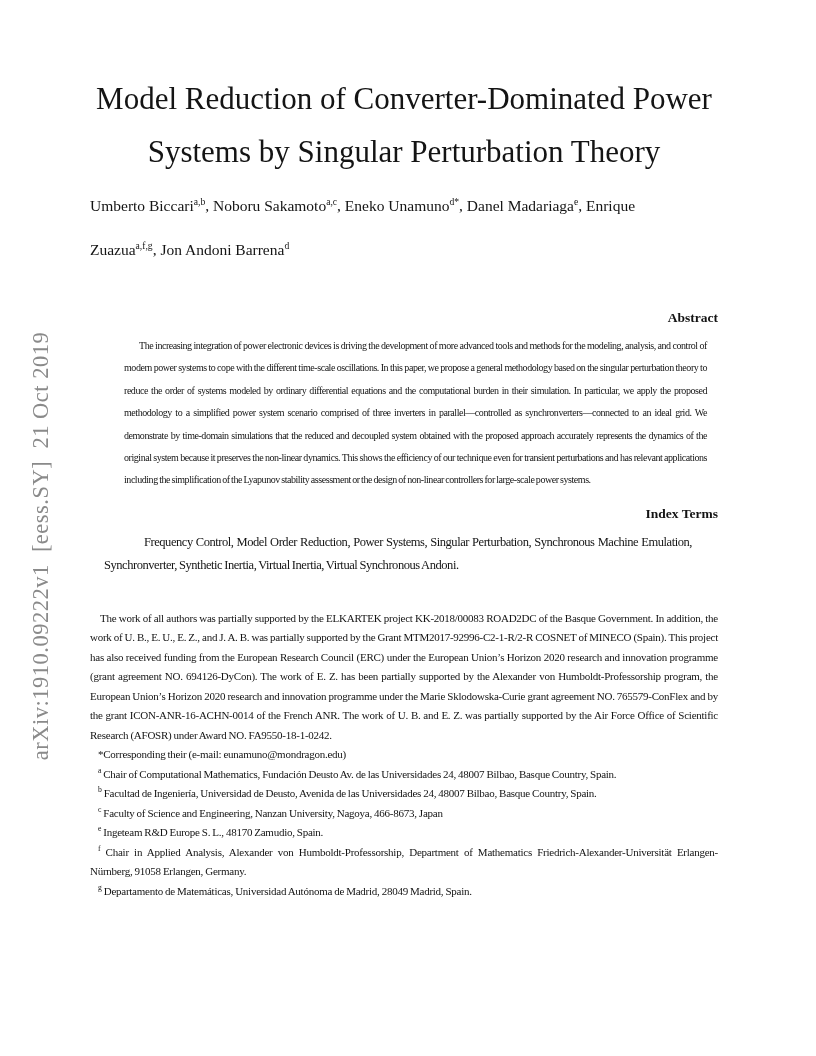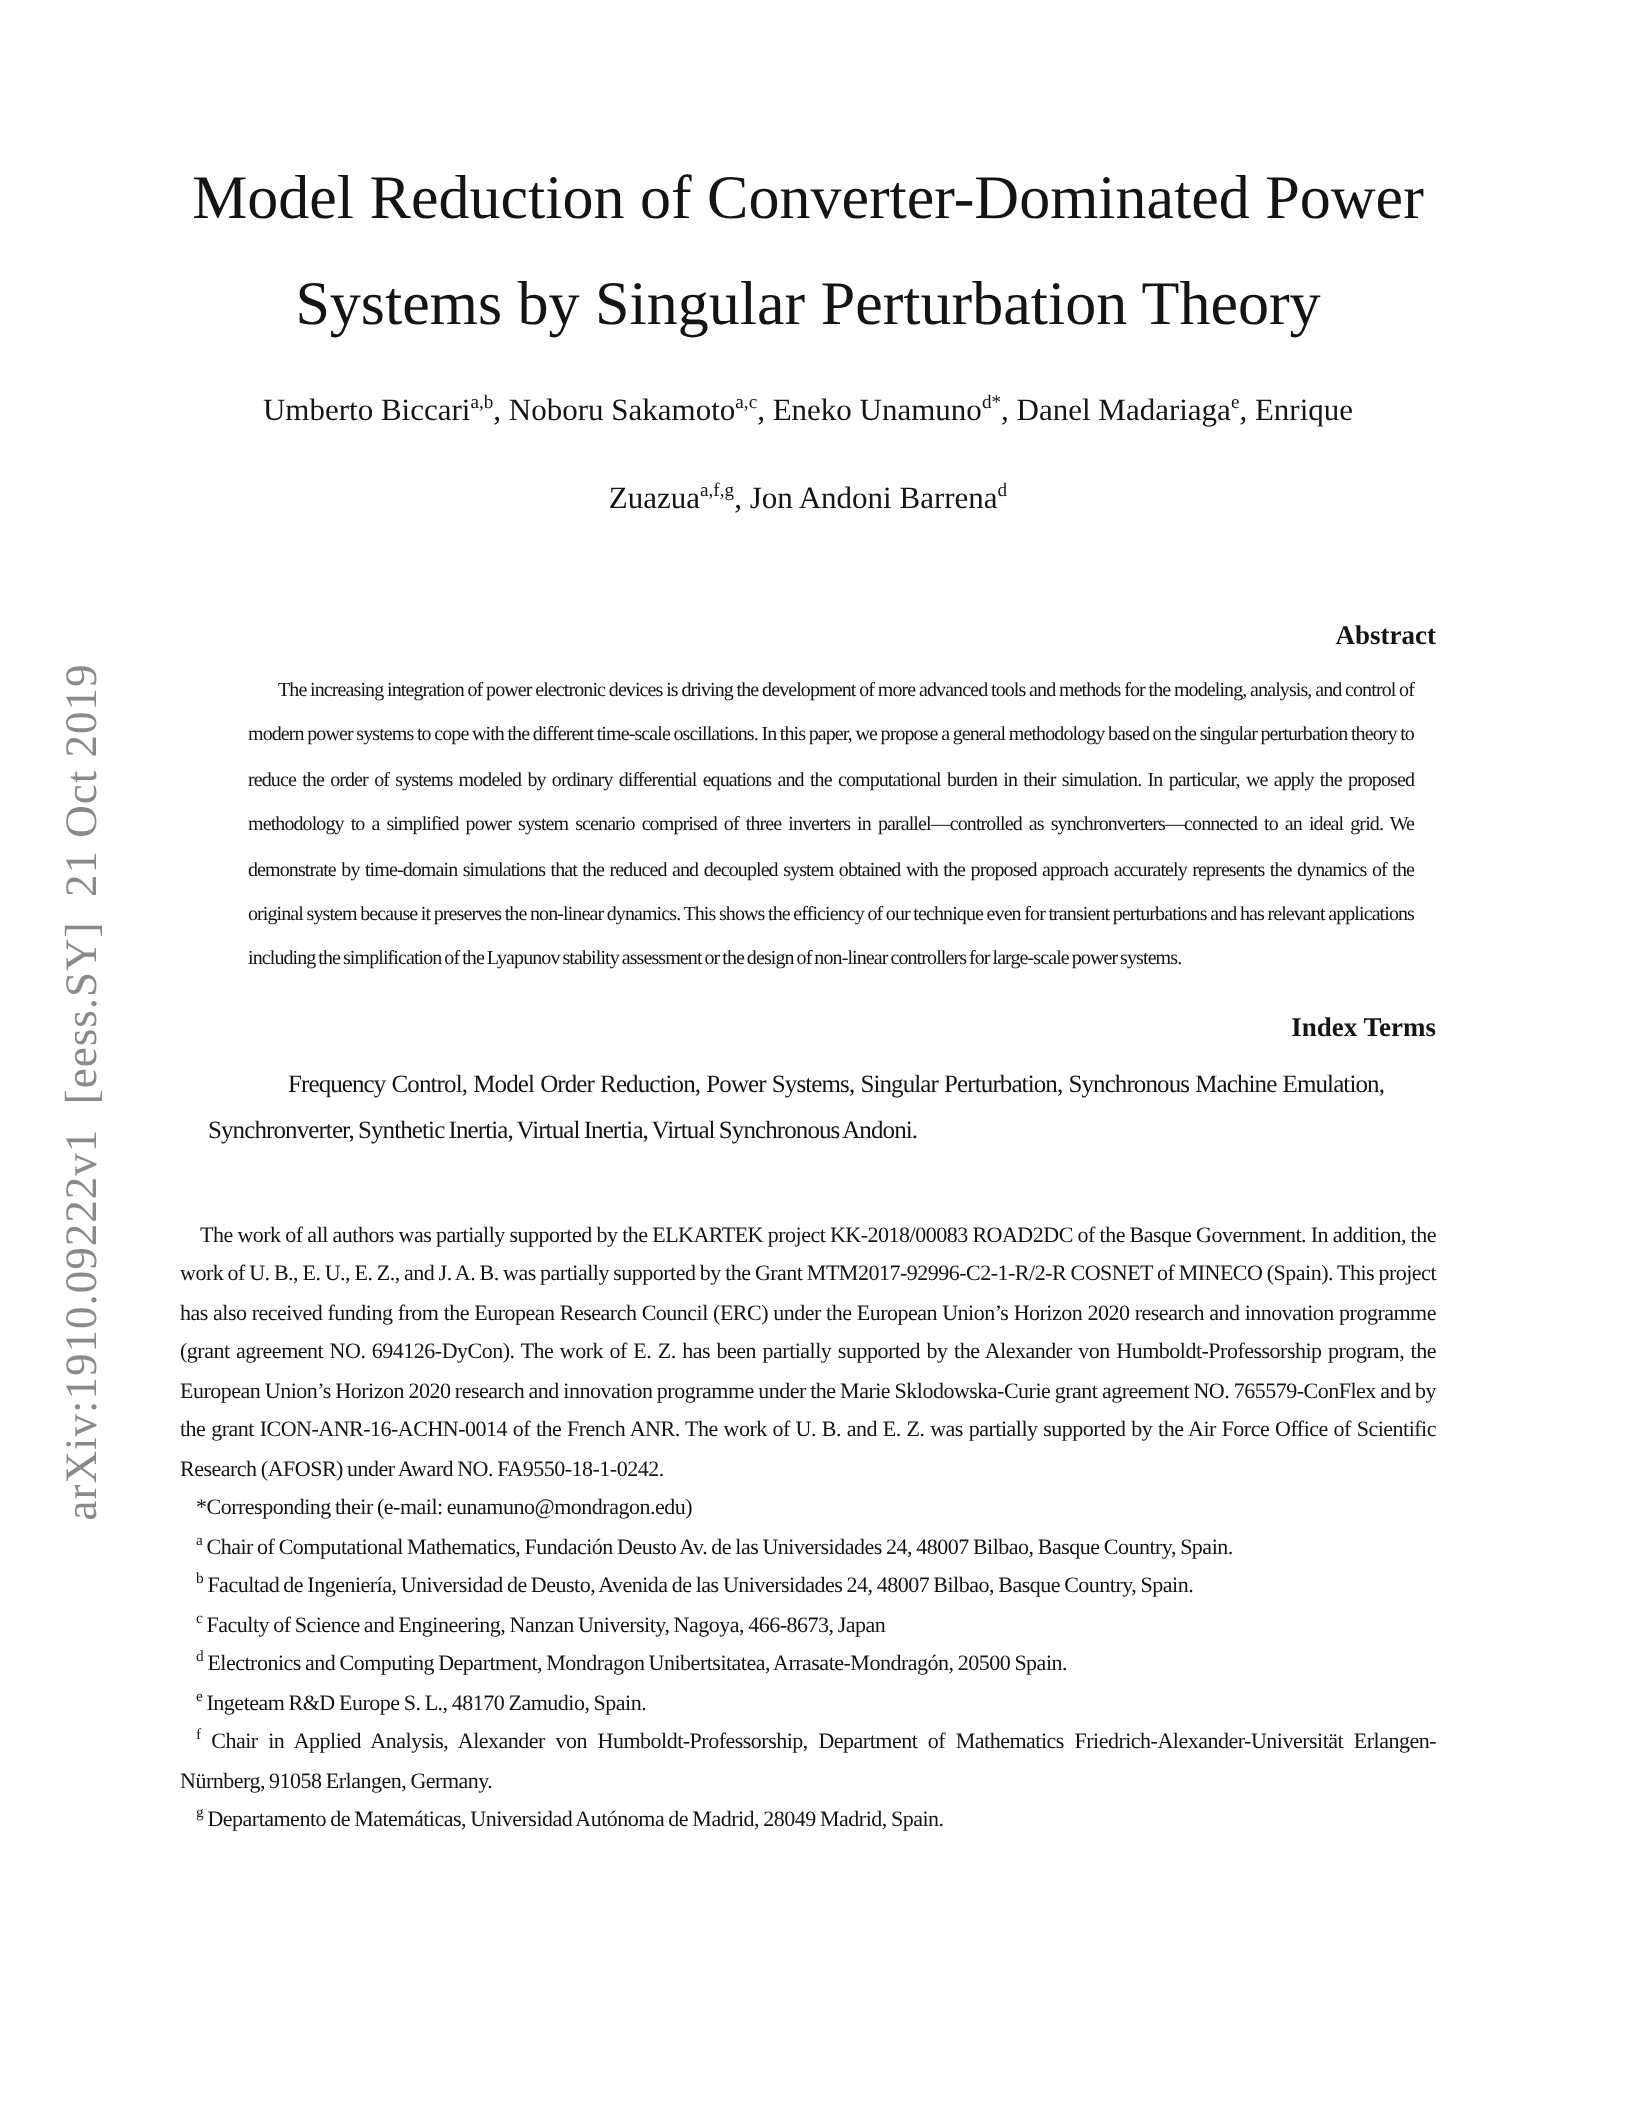--- a/index.html
+++ b/index.html
@@ -30,21 +30,21 @@
   .title {
     font-weight: normal;
     font-size: 31px;
     line-height: 53px;
     text-align: center;
     margin: 72px 0 0 0;
   }
 
   .authors {
     margin-top: 6px;
-    text-align: center;
+    text-align: left;
     font-size: 15.5px;
     line-height: 44px;
   }
   .authors sup { font-size: 62%; line-height: 0; }
 
   .sec {
     font-size: 13.5px;
     font-weight: bold;
     text-align: right;
     margin: 0;
@@ -109,21 +109,20 @@
 
     <p class="indexterms">Frequency Control, Model Order Reduction, Power Systems, Singular Perturbation, Synchronous Machine Emulation, Synchronverter, Synthetic Inertia, Virtual Inertia, Virtual Synchronous Andoni.</p>
 
     <div class="footnotes">
       <p class="fn funding">The work of all authors was partially supported by the ELKARTEK project KK-2018/00083 ROAD2DC of the Basque Government. In addition, the work of U. B., E. U., E. Z., and J. A. B. was partially supported by the Grant MTM2017-92996-C2-1-R/2-R COSNET of MINECO (Spain). This project has also received funding from the European Research Council (ERC) under the European Union’s Horizon 2020 research and innovation programme (grant agreement NO. 694126-DyCon). The work of E. Z. has been partially supported by the Alexander von Humboldt-Professorship program, the European Union’s Horizon 2020 research and innovation programme under the Marie Sklodowska-Curie grant agreement NO. 765579-ConFlex and by the grant ICON-ANR-16-ACHN-0014 of the French ANR. The work of U. B. and E. Z. was partially supported by the Air Force Office of Scientific Research (AFOSR) under Award NO. FA9550-18-1-0242.</p>
       <div id="affnotes">
           <p class="fn affn">*Corresponding their (e-mail: eunamuno@mondragon.edu)</p>
           <p class="fn affn"><sup>a</sup> Chair of Computational Mathematics, Fundación Deusto Av. de las Universidades 24, 48007 Bilbao, Basque Country, Spain.</p>
           <p class="fn affn"><sup>b</sup> Facultad de Ingeniería, Universidad de Deusto, Avenida de las Universidades 24, 48007 Bilbao, Basque Country, Spain.</p>
           <p class="fn affn"><sup>c</sup> Faculty of Science and Engineering, Nanzan University, Nagoya, 466-8673, Japan</p>
-          <p class="fn affn"><sup>d</sup> Electronics and Computing Department, Mondragon Unibertsitatea, Arrasate-Mondragón, 20500 Spain.</p>
           <p class="fn affn"><sup>e</sup> Ingeteam R&amp;D Europe S. L., 48170 Zamudio, Spain.</p>
           <p class="fn affn"><sup>f</sup> Chair in Applied Analysis, Alexander von Humboldt-Professorship, Department of Mathematics Friedrich-Alexander-Universität Erlangen-Nürnberg, 91058 Erlangen, Germany.</p>
           <p class="fn affn"><sup>g</sup> Departamento de Matemáticas, Universidad Autónoma de Madrid, 28049 Madrid, Spain.</p>
         </div>
     </div>
 
   </main>
 </div>
 
 </body></html>

